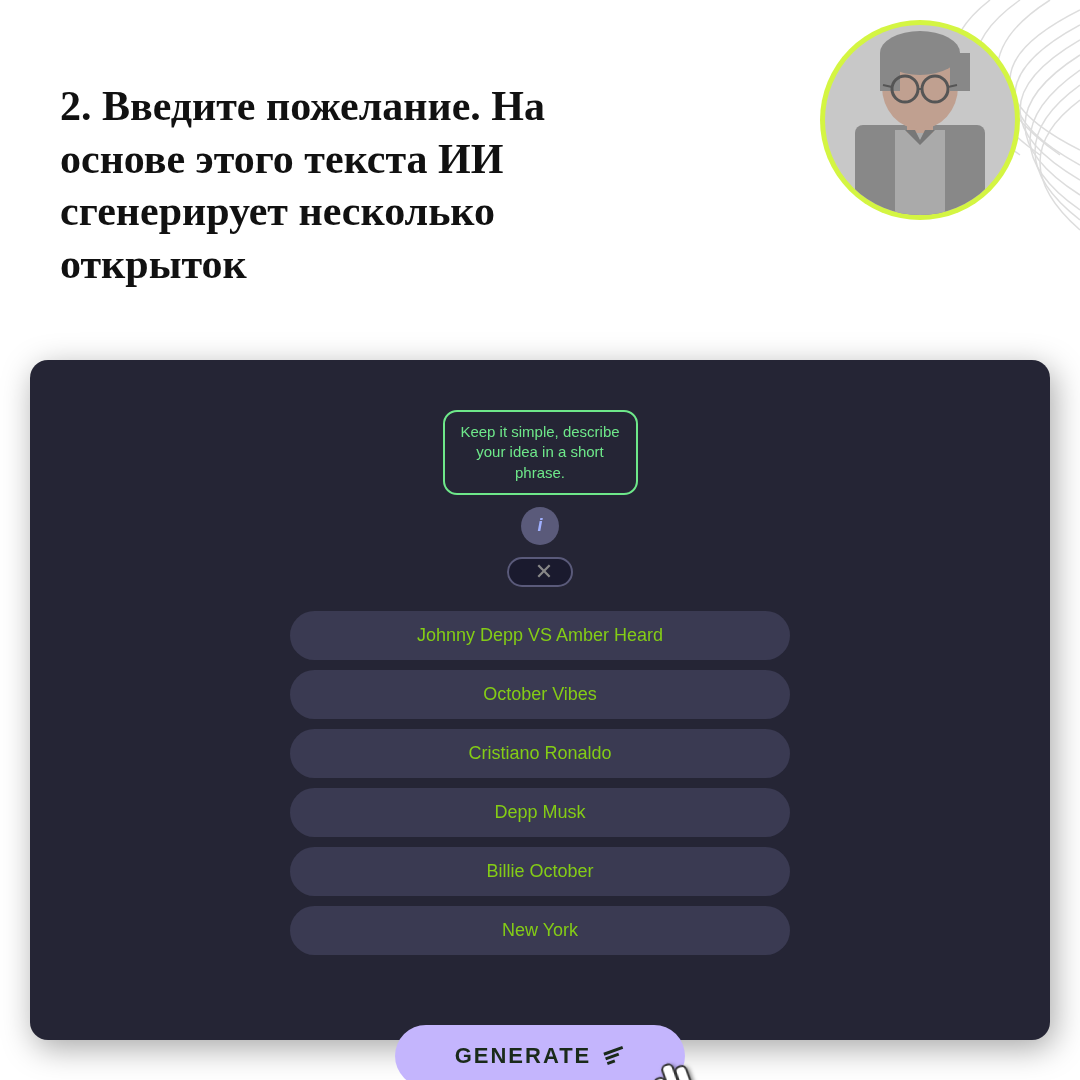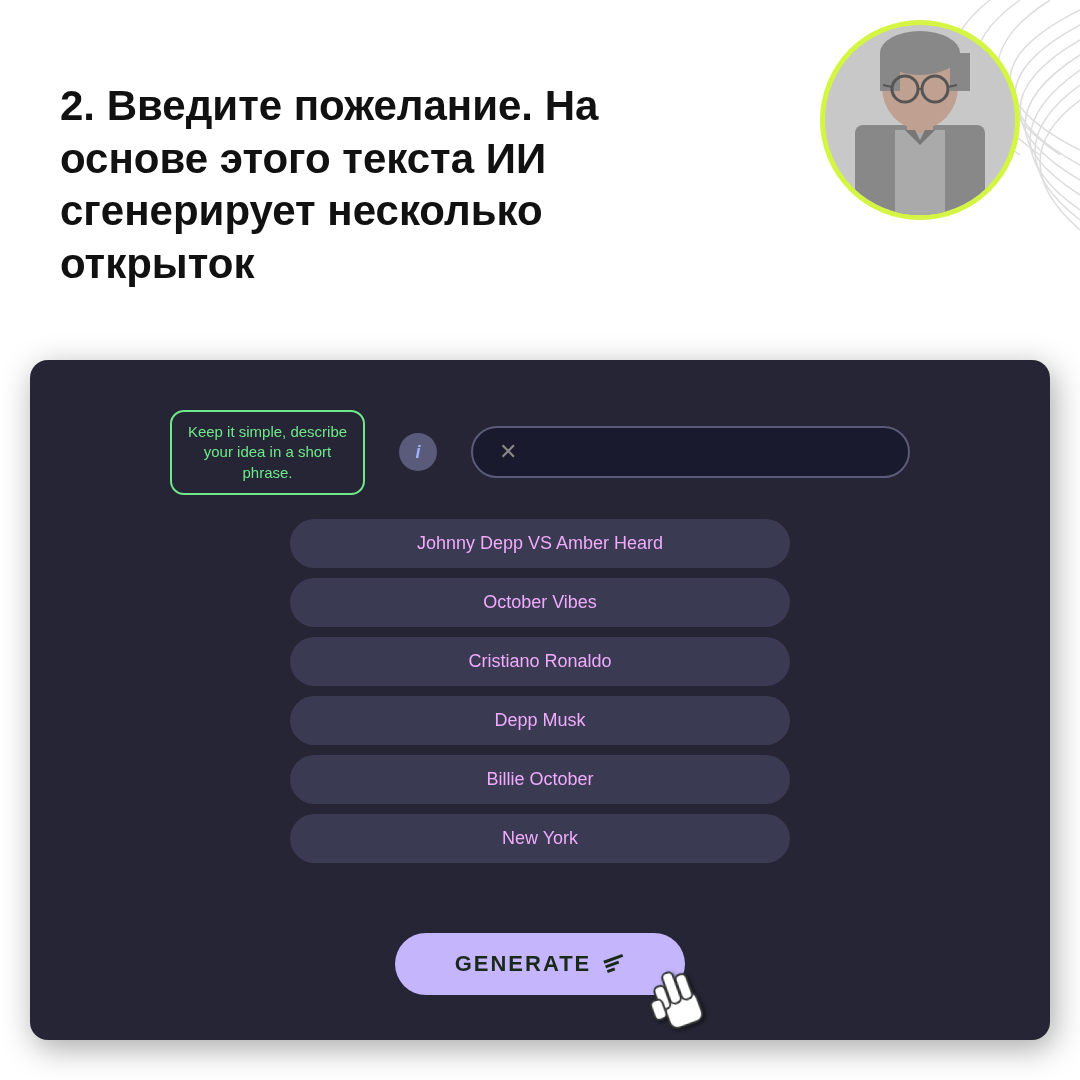--- a/index.html
+++ b/index.html
@@ -48,21 +48,21 @@
     
     .heading {
       position: absolute;
       top: 80px;
       left: 60px;
       width: 560px;
       font-size: 42px;
       font-weight: 900;
       line-height: 1.25;
       color: #111111;
-      font-family: Liberation Sans, sans-serif;
+      font-family: Liberation Serif, serif;
     }
 
     
     .app-card {
       position: absolute;
       top: 360px;
       left: 30px;
       right: 30px;
       bottom: 40px;
       background: #252535;
@@ -71,24 +71,25 @@
       display: flex;
       flex-direction: column;
       align-items: center;
       padding: 50px 30px 30px 30px;
     }
 
     
     .search-row {
       display: flex;
       align-items: center;
-      gap: 34px;
+      gap: 12px;
       width: 100%;
       max-width: 740px;
       margin-bottom: 24px;
+      flex-direction: column;
     }
 
     .hint-bubble {
       background: transparent;
       border: 2px solid #6ee88a;
       border-radius: 14px;
       padding: 10px 14px;
       color: #6ee88a;
       font-size: 15px;
       line-height: 1.35;
@@ -145,21 +146,21 @@
       width: 100%;
       max-width: 500px;
       margin-bottom: 30px;
     }
 
     .suggestion-item {
       background: #3a3a52;
       border-radius: 30px;
       padding: 14px 20px;
       text-align: center;
-      color: #f0abfc;
+      color: #84cc16;
       font-size: 18px;
       cursor: pointer;
       transition: background 0.2s;
     }
 
     
     .generate-btn {
       background: #c4b5fd;
       color: #1a2a1a;
       font-size: 22px;

